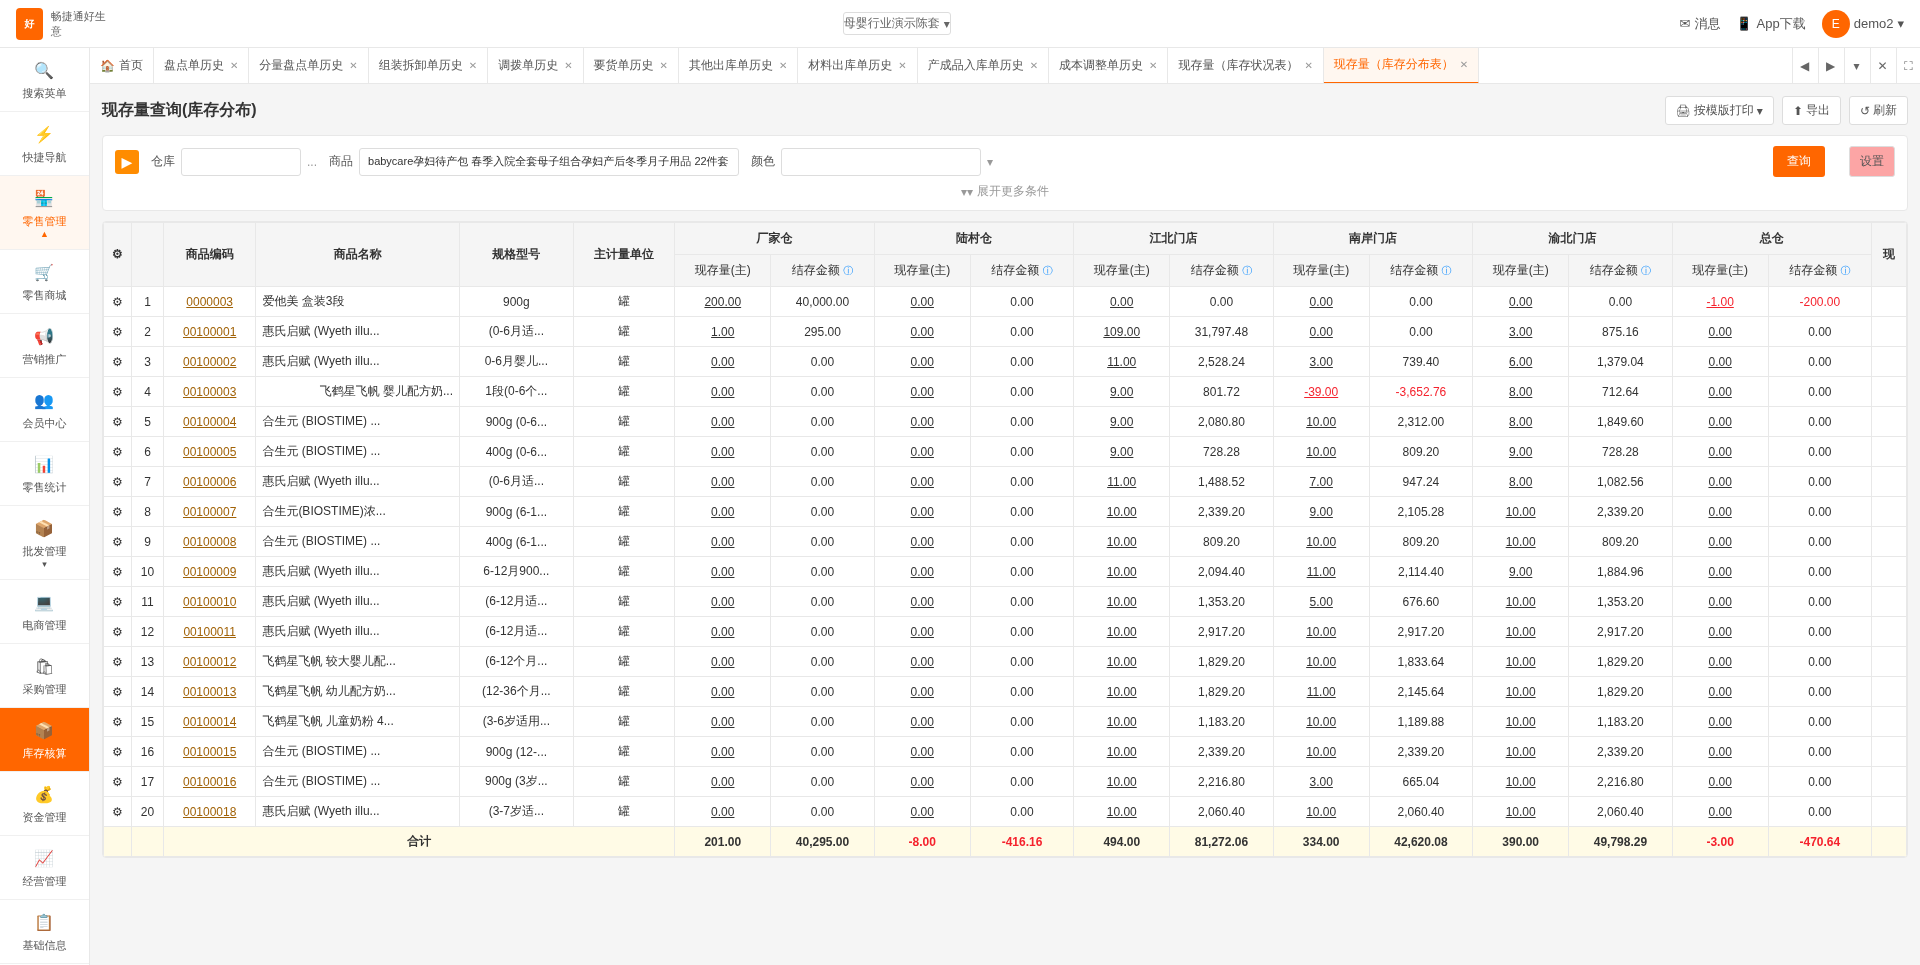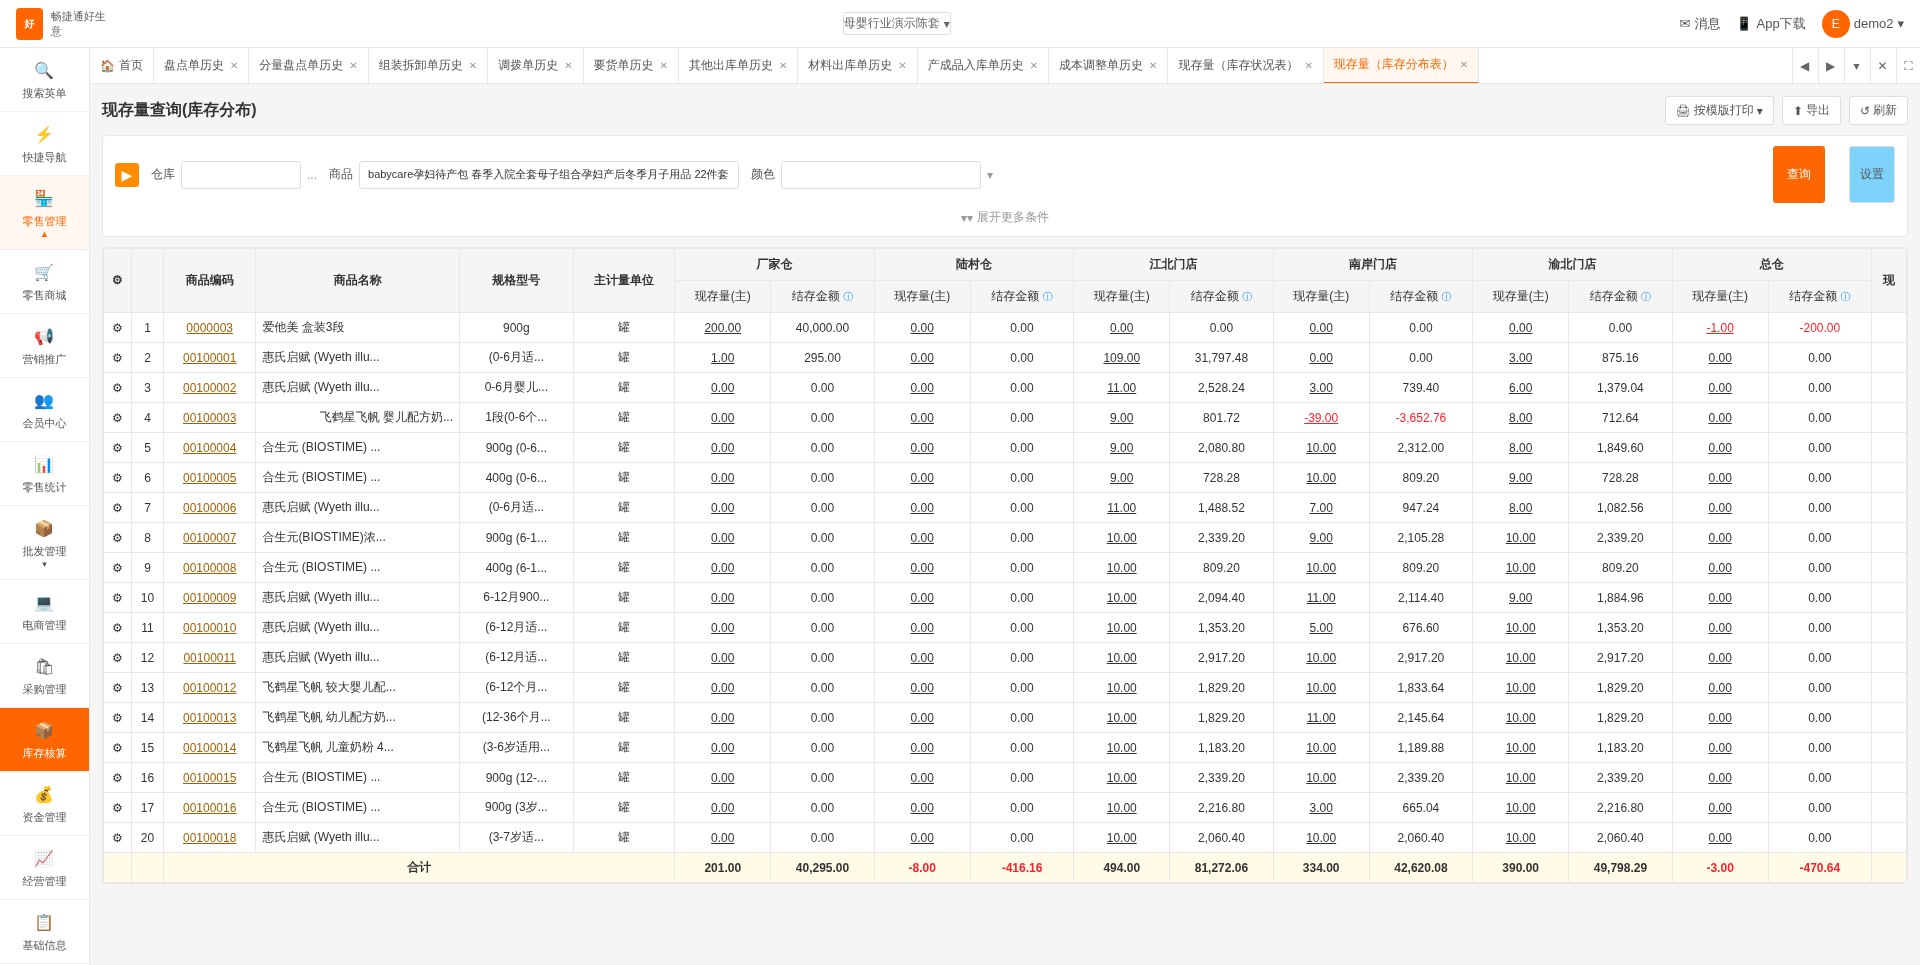--- a/index.html
+++ b/index.html
@@ -197,22 +197,22 @@
     .btn-primary {
       padding: 5px 14px;
       background: #ff6600;
       color: white;
       border: none;
       border-radius: 3px;
       cursor: pointer;
       font-size: 12px;
     }
     .btn-default {
-      padding: 19px 10px;
-      background: #7dd3fc;
+      padding: 6px 10px;
+      background: #fca5a5;
       border: 1px solid #ddd;
       border-radius: 3px;
       cursor: pointer;
       font-size: 12px;
       color: #555;
     }
 
     
     .filter-area {
       background: #fff;

